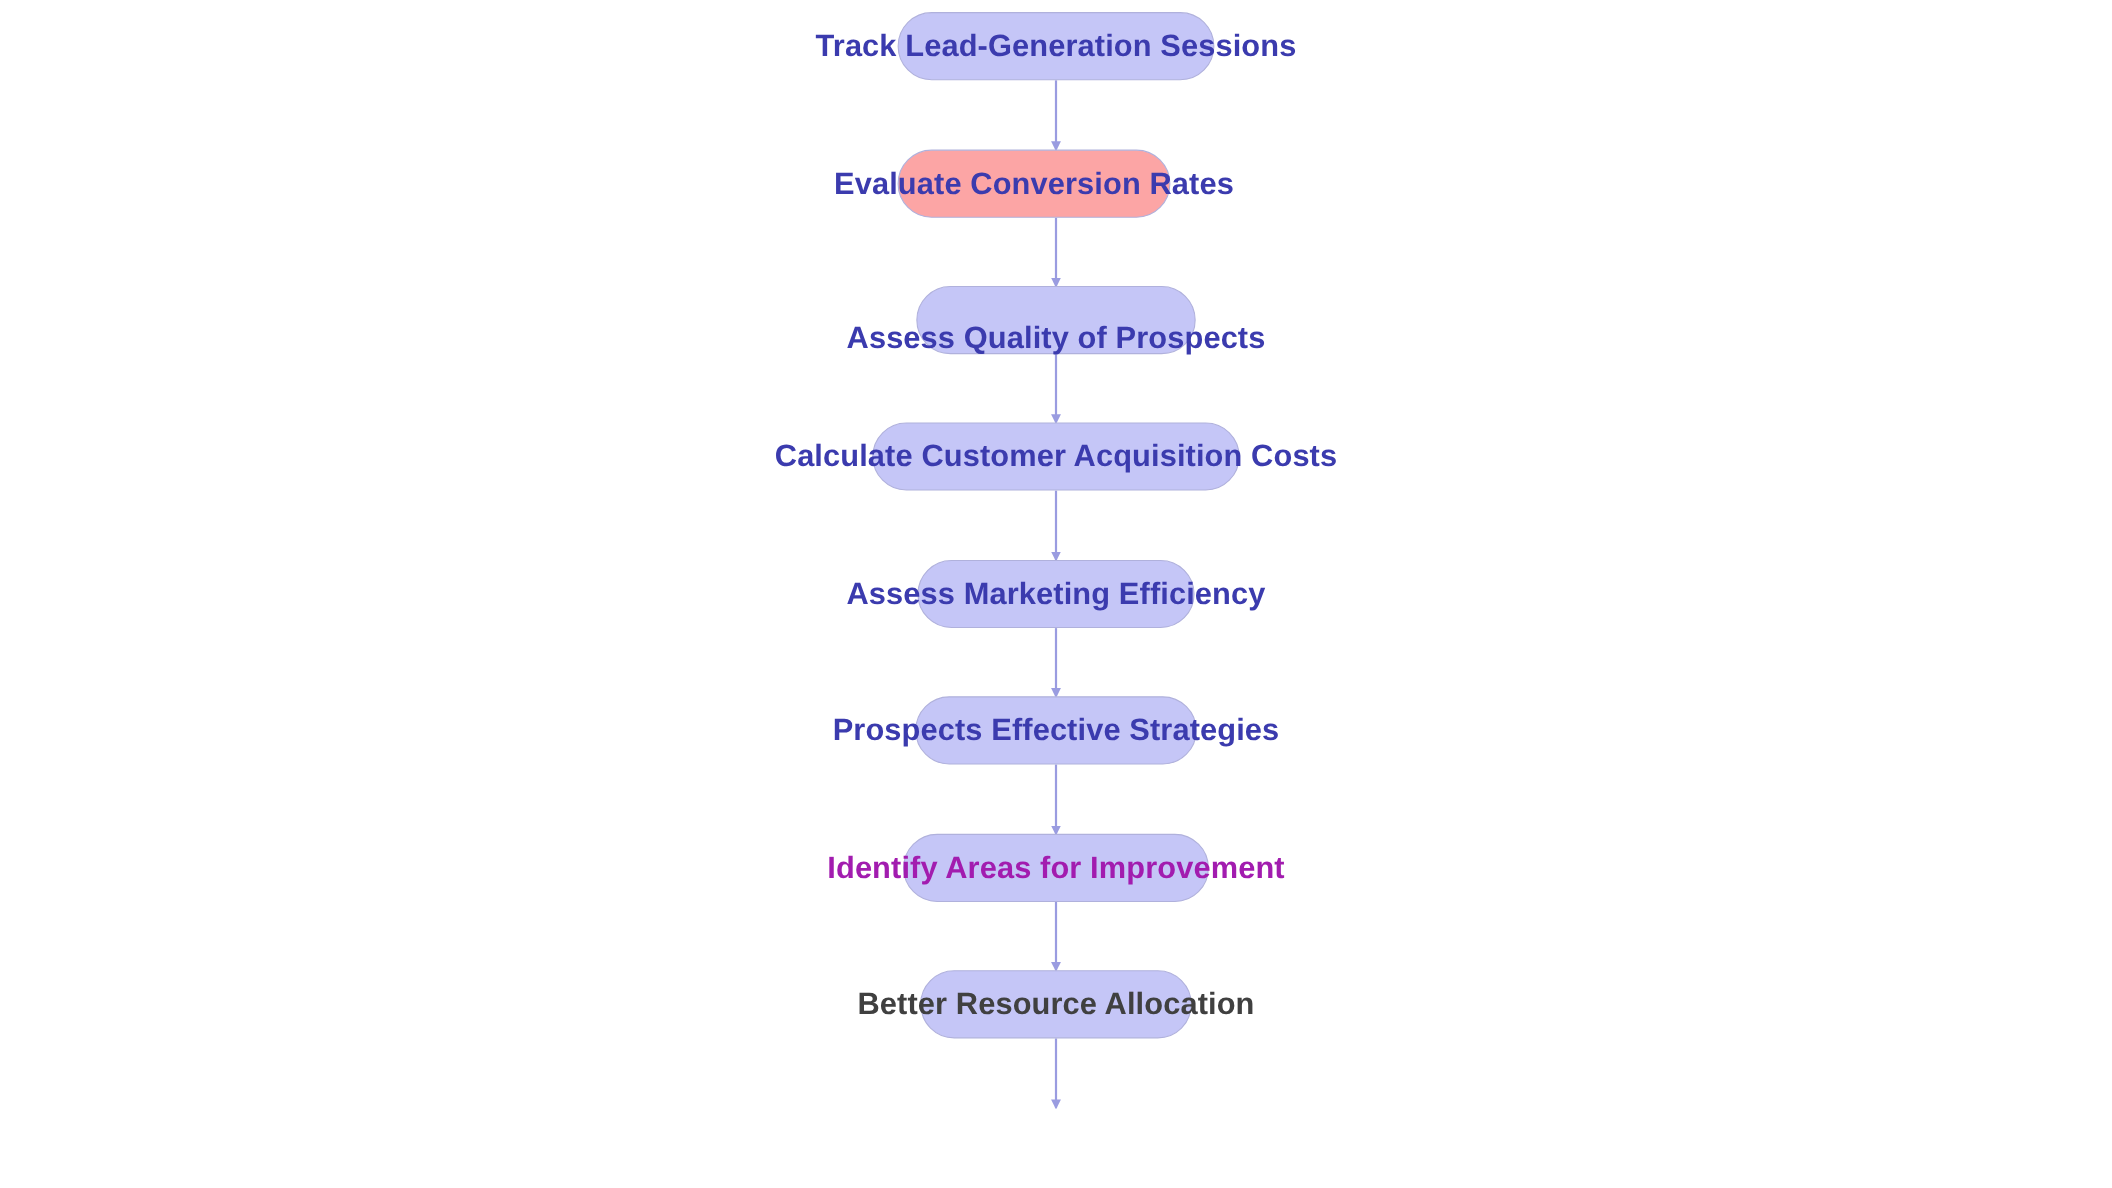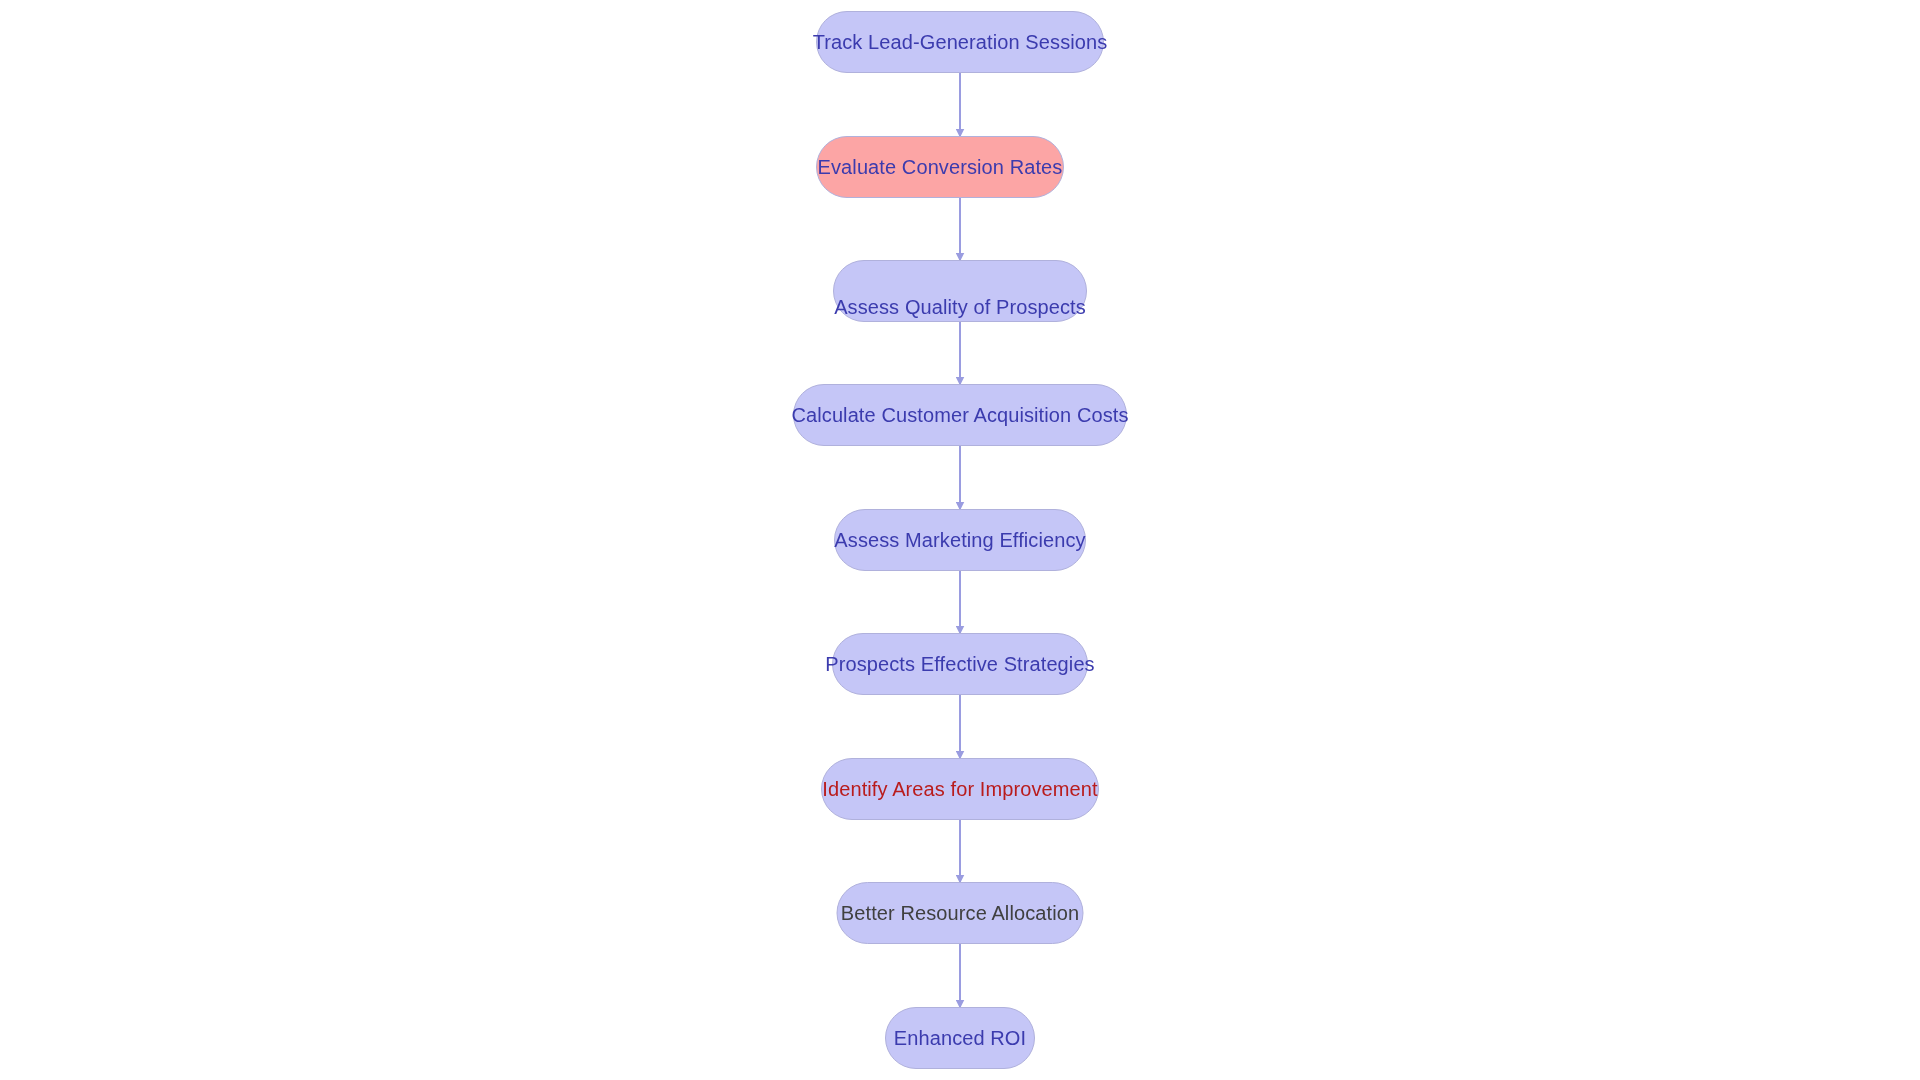--- a/index.html
+++ b/index.html
@@ -51,22 +51,22 @@
     border-radius: 31px;
     display: flex;
     align-items: center;
     justify-content: center;
     padding: 0 22px;
     white-space: nowrap;
   }
 
   .flow-node-label {
     font-family: "Liberation Sans", sans-serif;
-    font-size: 20px;
-    font-weight: 400;
+    font-size: 28px;
+    font-weight: 700;
     line-height: 1;
     color: #3b3bae;
     letter-spacing: 0.1px;
     user-select: none;
   }
 </style>
 </head>
 <body>
 
 <div id="flowchart-canvas">
@@ -102,23 +102,20 @@
       <div class="flow-node" style="left: 960px; top: 384px; width: 334px; background: rgb(197, 198, 247); border-color: rgb(176, 177, 220); text-align: center;">
         <span class="flow-node-label" style="color: rgb(59, 59, 174);">Calculate Customer Acquisition Costs</span>
       </div>
       <div class="flow-node" style="left: 960px; top: 509px; width: 252px; background: rgb(197, 198, 247); border-color: rgb(176, 177, 220); text-align: center;">
         <span class="flow-node-label" style="color: rgb(59, 59, 174);">Assess Marketing Efficiency</span>
       </div>
       <div class="flow-node" style="left: 960px; top: 633px; width: 256px; background: rgb(197, 198, 247); border-color: rgb(176, 177, 220);">
         <span class="flow-node-label" style="color: rgb(59, 59, 174);">Prospects Effective Strategies</span>
       </div>
       <div class="flow-node" style="left: 960px; top: 758px; width: 278px; background: rgb(197, 198, 247); border-color: rgb(176, 177, 220);">
-        <span class="flow-node-label" style="color: #b91c1c; text-align: center;">Identify Areas for Improvement</span>
+        <span class="flow-node-label" style="color: #a21caf; text-align: center;">Identify Areas for Improvement</span>
       </div>
       <div class="flow-node" style="left: 960px; top: 882px; width: 247px; background: rgb(197, 198, 247); border-color: rgb(176, 177, 220);">
         <span class="flow-node-label" style="color: #404040;">Better Resource Allocation</span>
-      </div>
-      <div class="flow-node" style="left: 960px; top: 1007px; width: 150px; background: rgb(197, 198, 247); border-color: rgb(176, 177, 220);">
-        <span class="flow-node-label" style="color: rgb(59, 59, 174);">Enhanced ROI</span>
       </div>
     </div>
 
 </div>
 
 </body></html>

